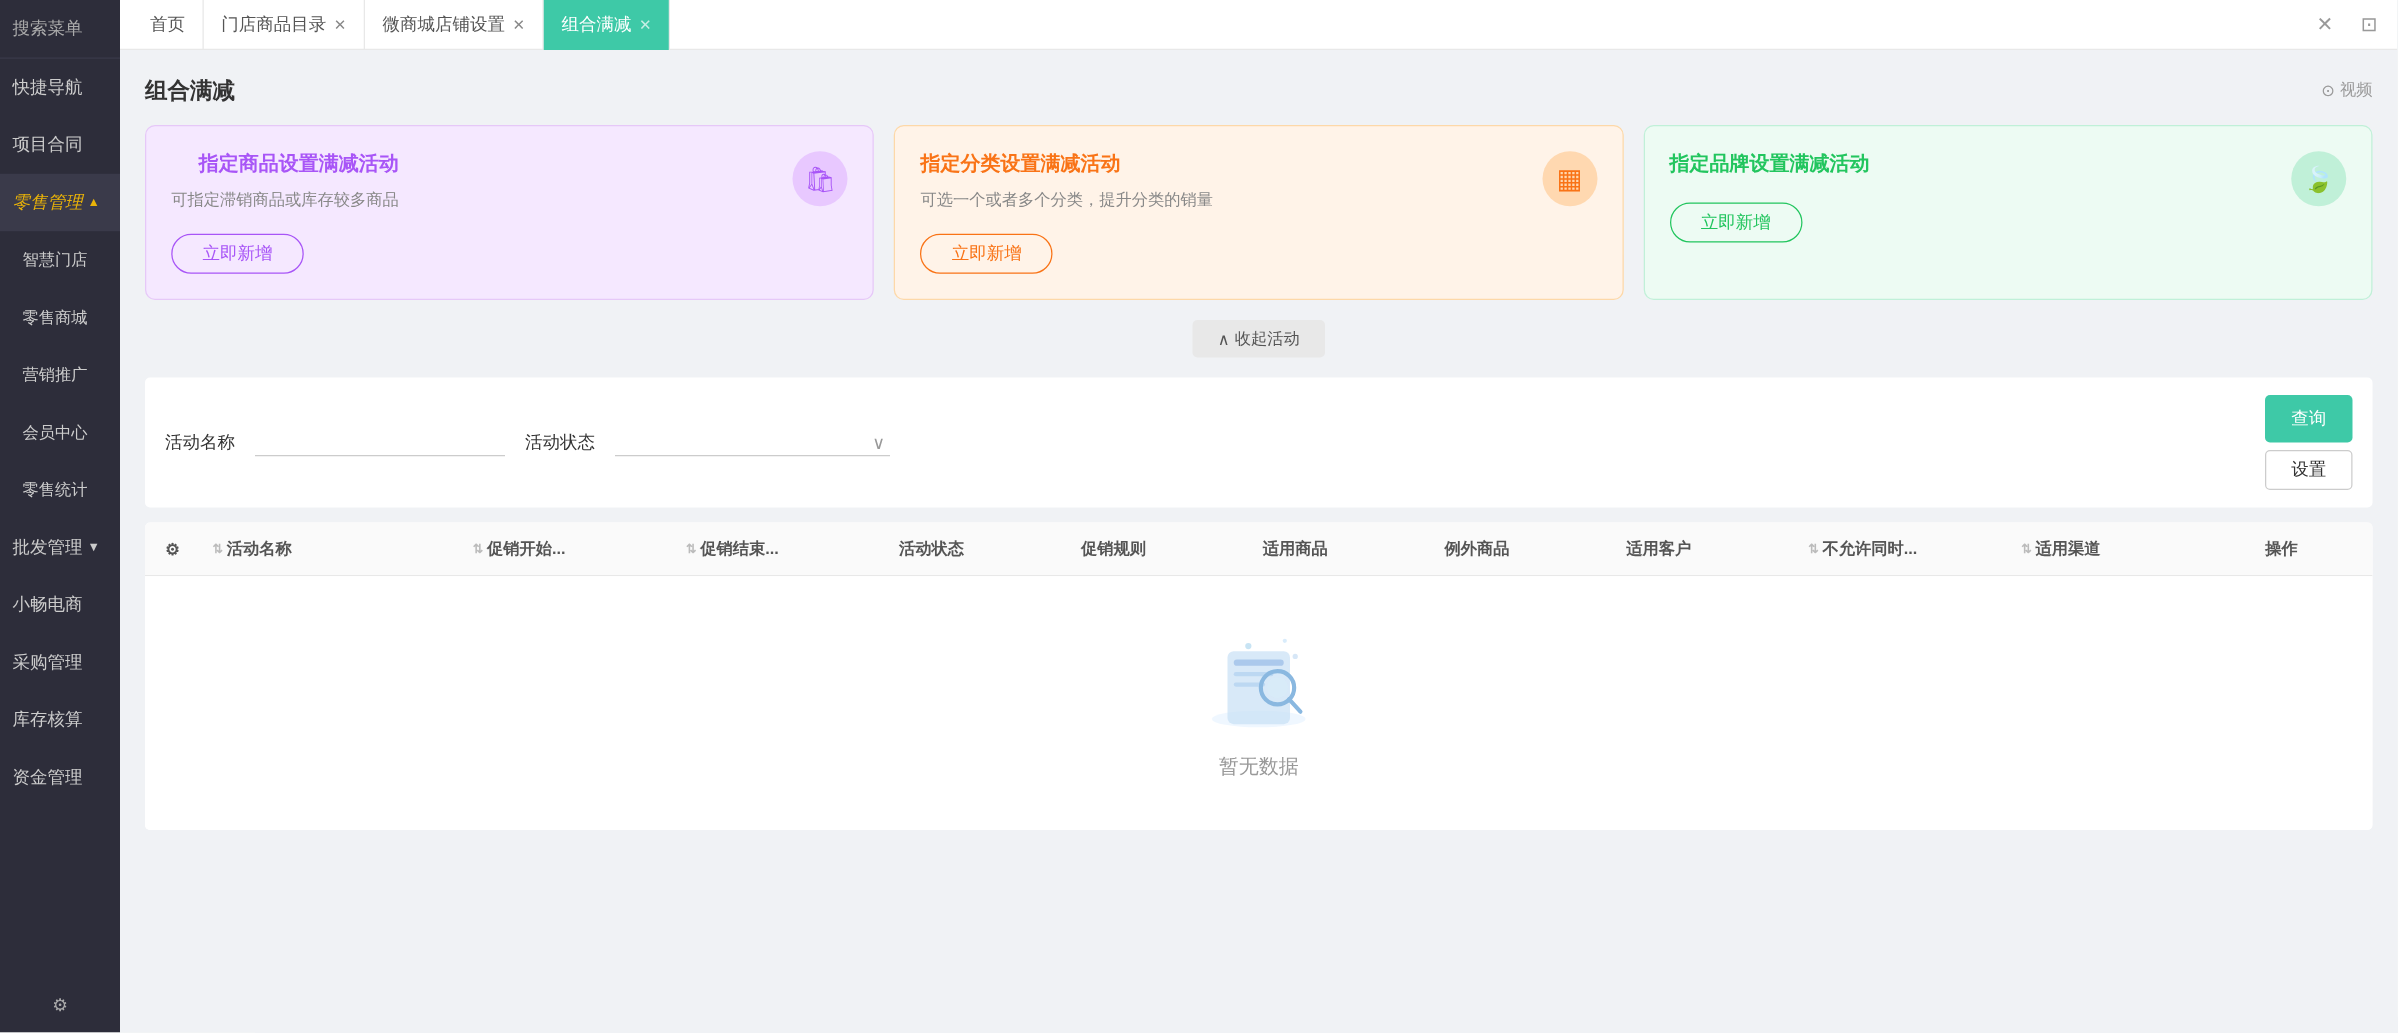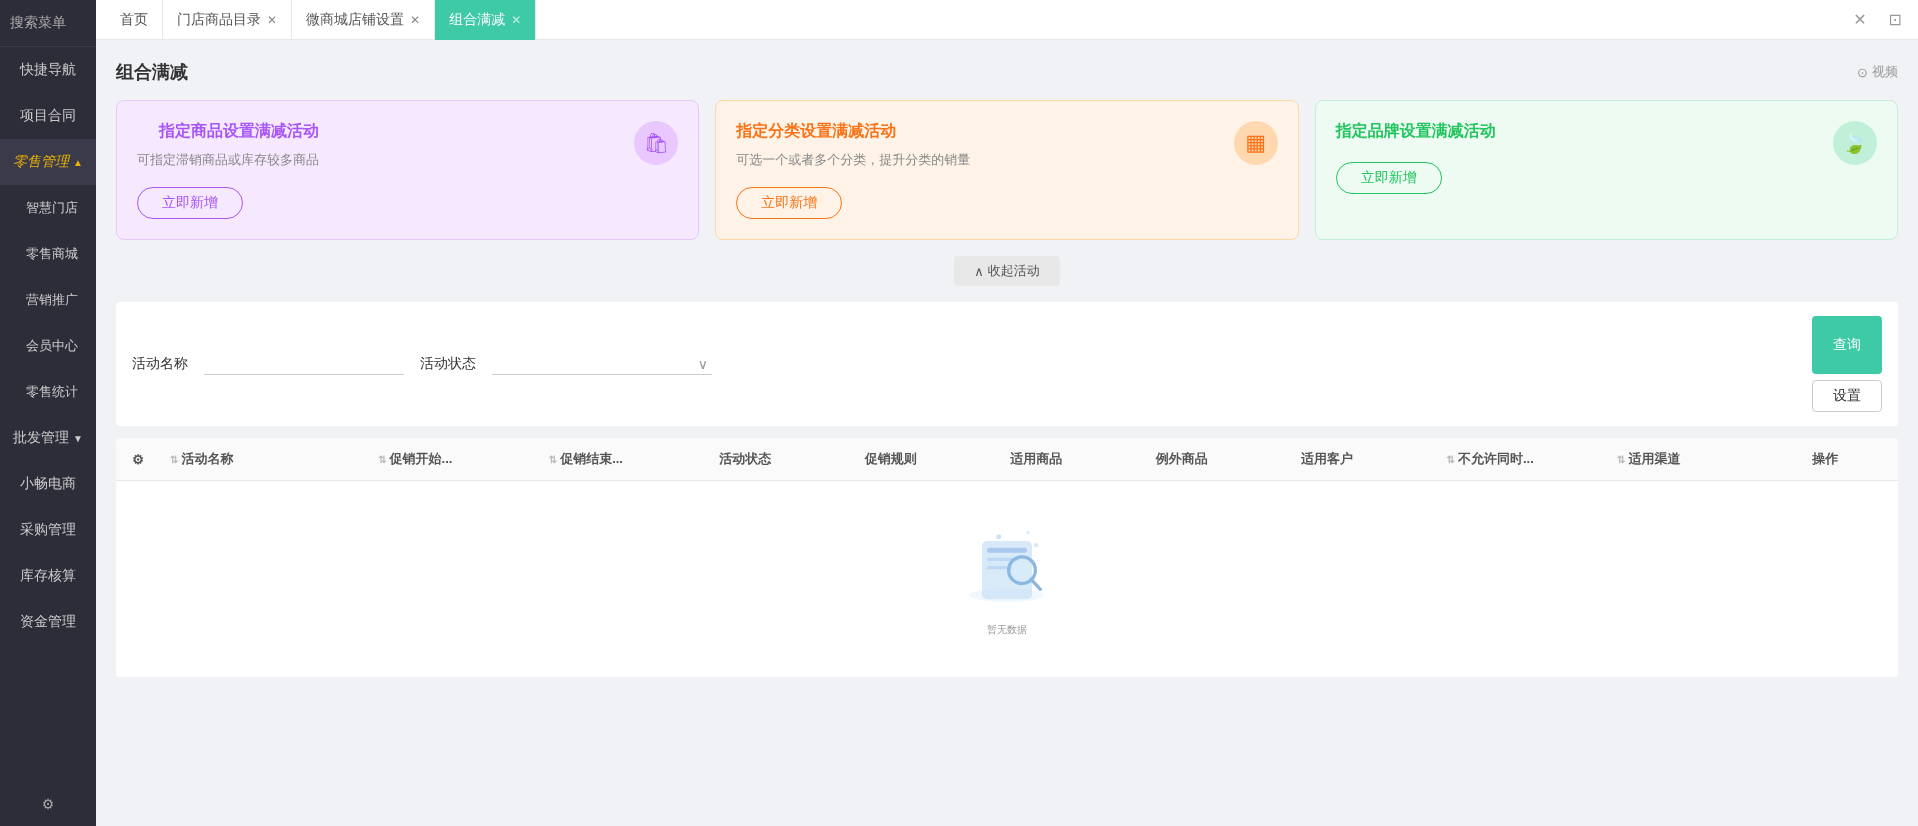--- a/index.html
+++ b/index.html
@@ -22,21 +22,21 @@
       cursor: pointer;
       border-bottom: 1px solid #3a3a4a;
     }
     .sidebar-item {
       padding: 14px 10px;
       font-size: 14px;
       color: #ccc;
       cursor: pointer;
       display: flex;
       align-items: center;
-      justify-content: center;
+      justify-content: flex-start;
       gap: 4px;
       position: relative;
     }
     .sidebar-item.active { color: #eab308; background: #3a3a4a; font-style: italic; }
     .sidebar-item .arrow { font-size: 10px; }
     .sidebar-bottom {
       margin-top: auto;
       padding: 14px 10px;
       display: flex;
       justify-content: center;
@@ -233,21 +233,21 @@
       padding: 2px 4px;
       width: 200px;
       background: transparent;
     }
     .filter-spacer { flex: 1; }
     .btn-query {
       background: #3ec9a7;
       color: #fff;
       border: none;
       border-radius: 4px;
-      padding: 20px 20px;
+      padding: 10px 20px;
       font-size: 14px;
       cursor: pointer;
     }
     .btn-setting {
       background: #fff;
       color: #333;
       border: 1px solid #ccc;
       border-radius: 4px;
       padding: 6px 20px;
       font-size: 14px;
@@ -299,21 +299,21 @@
     
     .empty-state {
       display: flex;
       flex-direction: column;
       align-items: center;
       padding: 40px;
       background: #fff;
     }
     .empty-text {
       color: #999;
-      font-size: 10px;
+      font-size: 16px;
       margin-top: 12px;
     }
 
     
     .empty-svg {
       width: 100px;
       height: 90px;
     }
   </style>
 </head>

